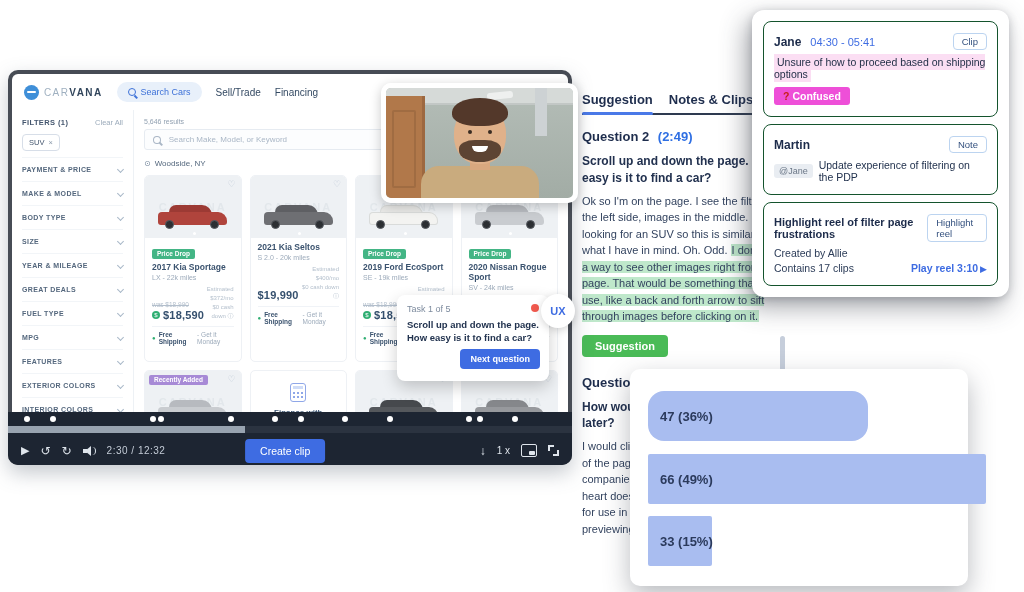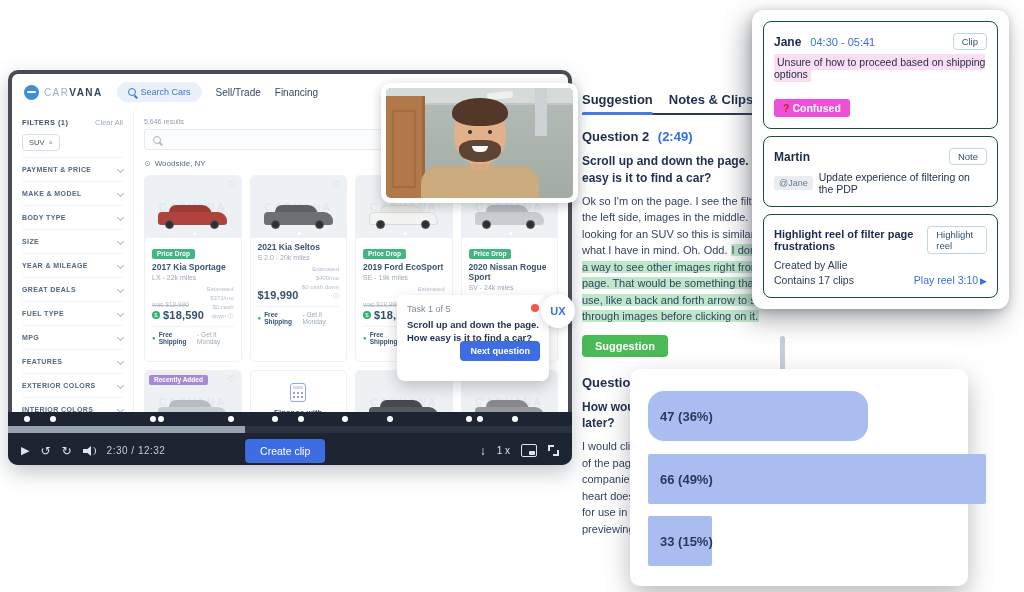--- a/index.html
+++ b/index.html
@@ -124,21 +124,21 @@
             background:#fff;border-radius:0 0 8px 8px;}
   .wc-eye{position:absolute;top:42px;width:4px;height:4px;background:#3a2c22;border-radius:50%;}
   .wc-eye.l{left:calc(50% - 12px);} .wc-eye.r{left:calc(50% + 8px);}
 
   
   .task{position:absolute;left:389px;top:225px;width:152px;height:86px;background:#fff;border-radius:8px;
         box-shadow:0 6px 16px rgba(0,0,0,.2);padding:9px 10px;z-index:6;box-sizing:border-box;}
   .tstep{font-size:9px;color:#7d8b9e;}
   .reddot{position:absolute;top:9px;right:10px;width:8px;height:8px;border-radius:50%;background:#f0594e;}
   .tq{font-size:9.5px;font-weight:bold;color:#22334f;line-height:1.4;margin-top:4px;}
-  .tbtn{position:absolute;right:9px;bottom:20px;background:#3e6ce2;color:#fff;font-size:9px;font-weight:bold;
+  .tbtn{position:absolute;right:9px;bottom:12px;background:#3e6ce2;color:#fff;font-size:9px;font-weight:bold;
         padding:5px 10px;border-radius:4px;border:0;font-family:inherit;}
   .uxbadge{position:absolute;left:533px;top:224px;width:34px;height:34px;border-radius:50%;background:#fff;
            box-shadow:0 2px 8px rgba(0,0,0,.18);display:flex;align-items:center;justify-content:center;
            font-size:11px;font-weight:bold;color:#3e6ce2;z-index:6;}
 
   
   .controls{position:absolute;left:0;right:0;bottom:0;height:53px;background:#1d2532;border-radius:0 0 10px 10px;}
   .timeline{position:absolute;left:0;right:0;top:0;height:22px;}
   .marker{position:absolute;top:4px;width:6px;height:6px;background:#fff;border-radius:50%;margin-left:-3px;}
   .track{position:absolute;left:0;right:0;top:14px;height:7px;background:#2b3340;}
@@ -167,30 +167,30 @@
          padding:11px;box-sizing:border-box;z-index:4;box-shadow:-6px 10px 26px rgba(55,60,72,.45),0 2px 8px rgba(55,60,72,.25);}
   .ncard{border:1px solid #14532d;border-radius:8px;padding:11px 10px;margin-bottom:7px;background:#fff;}
   .ncard:last-child{margin-bottom:0;}
   .nrow{display:flex;align-items:center;}
   .nname{font-size:12px;font-weight:bold;color:#1c2b4a;}
   .ntime{font-size:11px;color:#3e6ce2;margin-left:9px;}
   .nbadge{margin-left:auto;font-size:9.5px;color:#33507e;border:1px solid #bcd4f0;border-radius:4px;
           padding:2px 8px;background:#fff;}
   .pinkline{margin-top:6px;font-size:10.5px;color:#233048;}
   .pinkline span{background:#fbdef3;padding:2px 3px;}
-  .ctag{display:inline-block;margin-top:19px;background:#ee4fd8;color:#fff;font-size:10.5px;font-weight:bold;
+  .ctag{display:inline-block;margin-top:7px;background:#ee4fd8;color:#fff;font-size:10.5px;font-weight:bold;
         border-radius:3px;padding:3px 9px;}
   .ctag b{color:#c7201a;margin-right:3px;}
   .mrow{display:flex;align-items:center;gap:6px;margin-top:6px;}
   .mention{background:#e9edf2;color:#6b7787;font-size:9px;border-radius:3px;padding:2px 5px;}
   .mtext{font-size:10.5px;color:#22324e;}
   .rtitle{font-size:11px;font-weight:bold;color:#1c2b4a;}
   .rline{font-size:10.5px;color:#2c3c58;margin-top:5px;}
   .rbot{display:flex;align-items:center;margin-top:3px;}
-  .playreel{margin-left:auto;color:#3e6ce2;font-size:10.5px;font-weight:normal;text-align:center;}
+  .playreel{margin-left:auto;color:#3e6ce2;font-size:10.5px;font-weight:bold;text-align:center;}
   .playreel i{font-style:normal;font-size:9px;margin-left:2px;}
 
   
   .chart{position:absolute;left:630px;top:369px;width:338px;height:217px;background:#fff;border-radius:10px;
          z-index:4;box-shadow:0 10px 26px rgba(55,60,72,.35);}
   .bar{position:absolute;left:18px;height:50px;background:#a9bdf0;border-radius:2px;display:flex;
        align-items:center;box-sizing:border-box;padding-left:12px;}
   .bar:nth-of-type(1){top:22px;} .bar:nth-of-type(2){top:85px;} .bar:nth-of-type(3){top:147px;}
   .blabel{font-size:13px;font-weight:bold;color:#2b3a5c;white-space:nowrap;}
 </style>
@@ -296,20 +296,21 @@
         <div class="f-row">
             <span>INTERIOR COLORS</span>
             <i class="chev"></i>
           </div>
       </aside>
 
       <main class="cv-main">
         <div class="results">5,646 results</div>
         <div class="cv-search">
           <i class="mag"></i>
+          <input placeholder="Search Make, Model, or Keyword" style="">
         </div>
         <div class="loc">
           <i>⊙</i>
           <span>Woodside, NY</span>
         </div>
 
         <div class="cgrid">
 
           <div class="ccard">
             <div class="cimg">

